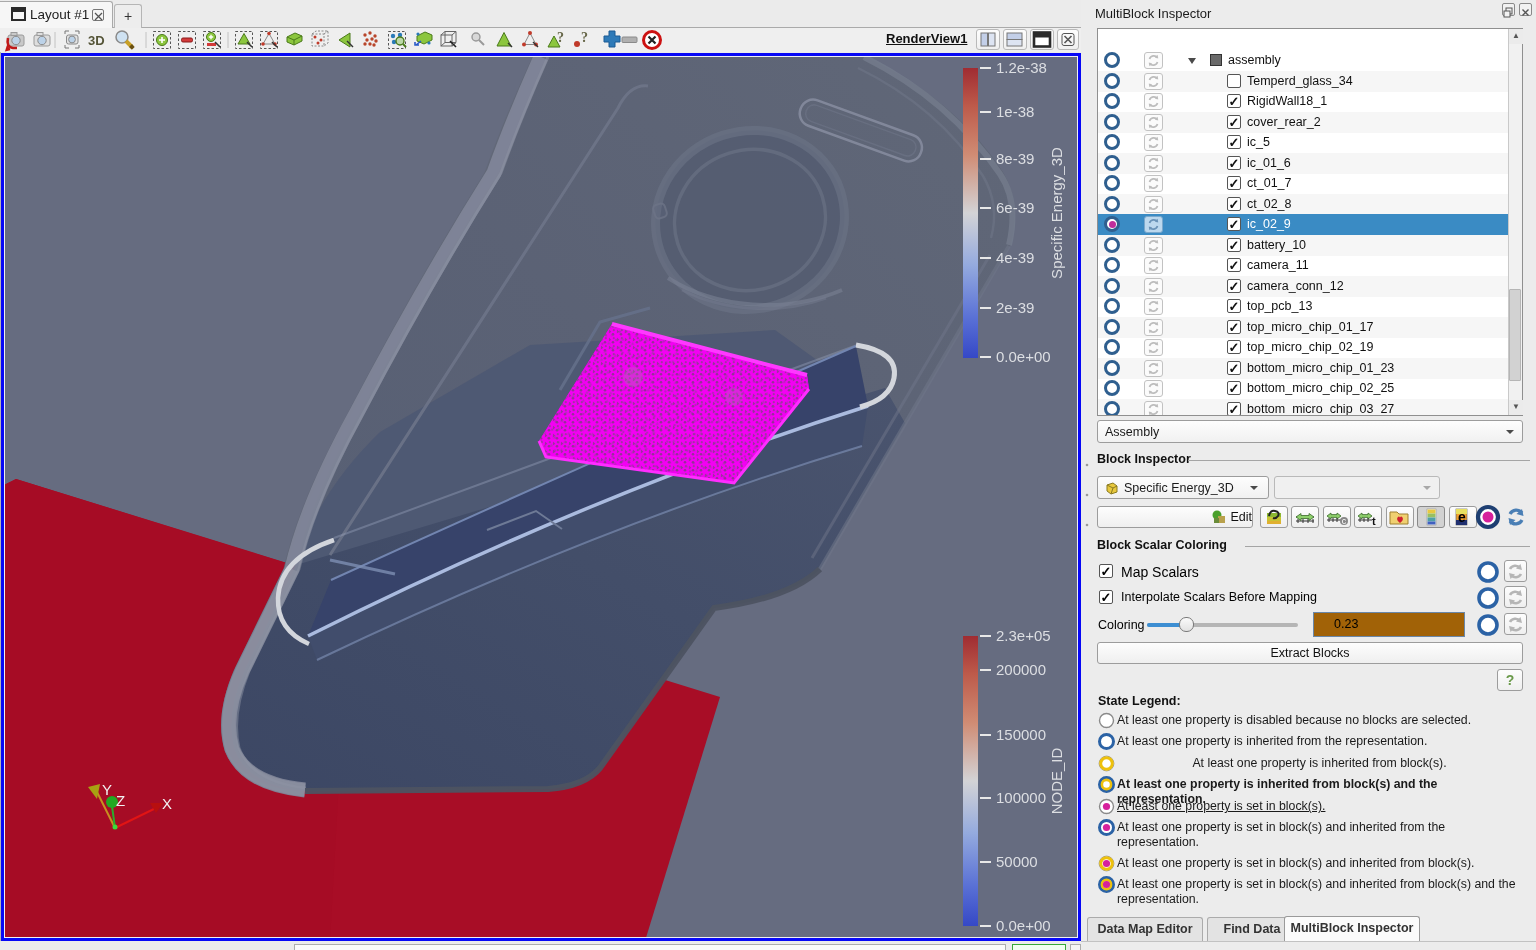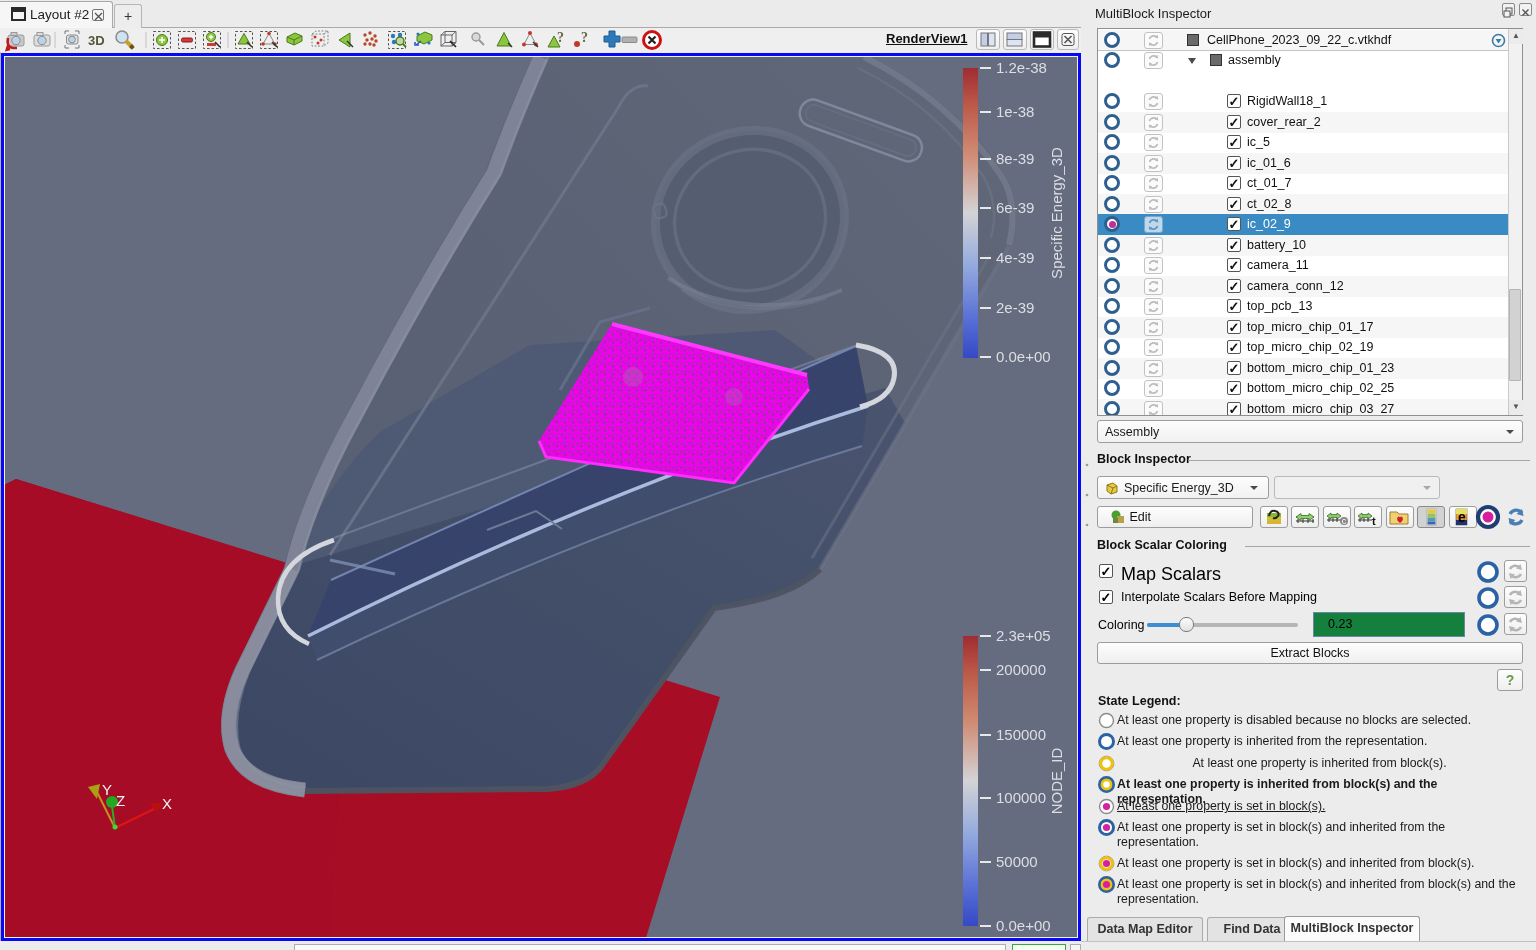--- a/index.html
+++ b/index.html
@@ -48,21 +48,21 @@
 .legtext{font-size:12.3px;color:#1a1a1a;line-height:14.5px;}
 .btab{top:917px;height:24px;background:#e3e3e3;border:1px solid #ababab;border-bottom:none;border-radius:3px 3px 0 0;
  font-size:12.5px;font-weight:bold;color:#333;text-align:center;line-height:22px;}
 </style>
 </head>
 <body>
 
 <div class="abs" id="tabbar"></div>
 <div class="abs" id="laytab">
     <span style="position:absolute;left:11px;top:5px;width:15px;height:14px;border:2.5px solid #2a2a2a;border-top-width:5px;"></span>
-    <span style="position:absolute;left:30px;top:5px;">Layout #2</span>
+    <span style="position:absolute;left:30px;top:5px;">Layout #1</span>
     <span style="position:absolute;left:92px;top:7px;width:12px;height:12px;border:1.5px solid #777;border-radius:2px;color:#555;"><svg width="9" height="9" style="margin:1px">
         <path d="M1 1 l7 7 M8 1 l-7 7" stroke="#555" stroke-width="1.3"></path>
       </svg></span>
   </div>
 <div class="abs" id="plustab">+</div>
 <div class="abs" id="toolbar"></div>
 <svg class="abs" id="tbicons" style="left:0;top:28px" width="680" height="24" viewBox="0 0 680 24">
     <g transform="translate(6,0)">
       <rect x="2" y="7" width="16" height="11" rx="2" fill="#c9c9c9" stroke="#9a9a9a"></rect>
       <circle cx="10" cy="12.5" r="4.2" fill="#bcd2e8" stroke="#8a8a8a"></circle>
@@ -377,44 +377,40 @@
   </svg>
 <div class="abs" id="ptitle">MultiBlock Inspector</div>
 <div class="abs winbtn" style="left:1502px"><svg width="11" height="11">
       <rect x="3" y="1" width="6" height="6" fill="none" stroke="#555"></rect>
       <rect x="1" y="4" width="6" height="6" fill="#f2f2f2" stroke="#555"></rect>
     </svg></div>
 <div class="abs winbtn" style="left:1519px"><svg width="11" height="11">
       <path d="M2.5 2.5 l6 6 M8.5 2.5 l-6 6" stroke="#555" stroke-width="1.4"></path>
     </svg></div>
 <div class="abs" id="tree">
-    <div class="trow abs alt" style="top:0.5px;border-bottom:1px solid #c4c4c4">
-      <span class="abs rrad"></span>
-      <span class="abs rbtn"><svg width="13" height="13" viewBox="0 0 13 13" style="margin-top:1px">
-          <path d="M2.5 5 a4.5 4.5 0 0 1 8 -1.2 M10.5 8 a4.5 4.5 0 0 1 -8 1.2" fill="none" stroke="#bdbdbd" stroke-width="1.7"></path>
-          <polygon points="10.6,0.8 11.2,4.4 7.8,3.4" fill="#bdbdbd"></polygon>
-          <polygon points="2.4,12.2 1.8,8.6 5.2,9.6" fill="#bdbdbd"></polygon>
-        </svg></span>
-      <span class="abs" style="left:89px;top:4px;width:12px;height:12px;background:#6a6a6a;border:1.5px solid #333"></span>
-      <span class="abs" style="left:109px;top:3px;">CellPhone_2023_09_22_c.vtkhdf</span>
-      <svg class="abs" style="left:393px;top:3px" width="15" height="15">
-        <circle cx="7.5" cy="7.5" r="6" fill="none" stroke="#3a7ca8" stroke-width="1.6"></circle>
-        <polygon points="4.5,6 10.5,6 7.5,10.5" fill="#3a7ca8"></polygon>
-      </svg>
-    </div>
     <div class="trow abs" style="top:21.0px">
       <span class="abs rrad"></span>
       <span class="abs rbtn"><svg width="13" height="13" viewBox="0 0 13 13" style="margin-top:1px">
           <path d="M2.5 5 a4.5 4.5 0 0 1 8 -1.2 M10.5 8 a4.5 4.5 0 0 1 -8 1.2" fill="none" stroke="#bdbdbd" stroke-width="1.7"></path>
           <polygon points="10.6,0.8 11.2,4.4 7.8,3.4" fill="#bdbdbd"></polygon>
           <polygon points="2.4,12.2 1.8,8.6 5.2,9.6" fill="#bdbdbd"></polygon>
         </svg></span>
       <span class="abs" style="left:90px;top:8px;width:0;height:0;border:4.5px solid transparent;border-top:6px solid #4a4a4a;"></span>
       <span class="abs" style="left:112px;top:4px;width:12px;height:12px;background:#6a6a6a;border:1.5px solid #333"></span>
       <span class="abs" style="left:130px;top:3px;">assembly</span>
+    </div>
+    <div class="trow abs alt" style="top:41.5px">
+      <span class="abs rrad"></span>
+      <span class="abs rbtn"><svg width="13" height="13" viewBox="0 0 13 13" style="margin-top:1px">
+          <path d="M2.5 5 a4.5 4.5 0 0 1 8 -1.2 M10.5 8 a4.5 4.5 0 0 1 -8 1.2" fill="none" stroke="#bdbdbd" stroke-width="1.7"></path>
+          <polygon points="10.6,0.8 11.2,4.4 7.8,3.4" fill="#bdbdbd"></polygon>
+          <polygon points="2.4,12.2 1.8,8.6 5.2,9.6" fill="#bdbdbd"></polygon>
+        </svg></span>
+      <span class="abs cbx"></span>
+      <span class="abs tlabel">Temperd_glass_34</span>
     </div>
     <div class="trow abs" style="top:62.0px">
       <span class="abs rrad"></span>
       <span class="abs rbtn"><svg width="13" height="13" viewBox="0 0 13 13" style="margin-top:1px">
           <path d="M2.5 5 a4.5 4.5 0 0 1 8 -1.2 M10.5 8 a4.5 4.5 0 0 1 -8 1.2" fill="none" stroke="#bdbdbd" stroke-width="1.7"></path>
           <polygon points="10.6,0.8 11.2,4.4 7.8,3.4" fill="#bdbdbd"></polygon>
           <polygon points="2.4,12.2 1.8,8.6 5.2,9.6" fill="#bdbdbd"></polygon>
         </svg></span>
       <span class="abs cbx">✓</span>
       <span class="abs tlabel">RigidWall18_1</span>
@@ -590,21 +586,21 @@
       <polygon points="3,4 9,2 13,5 13,11 7,13 3,10" fill="#e8c83d" stroke="#8a7a20"></polygon>
       <path d="M3 4 L9 7 L13 5 M9 7 L7 13" stroke="#8a7a20" fill="none"></path>
     </svg>
  <span style="position:absolute;left:26px;top:4px;">Specific Energy_3D</span>
     <span class="carr" style="right:10px"></span>
   </div>
 <div class="abs" style="left:1274px;top:476px;width:166px;height:23px;background:#f0f0f0;border:1px solid #b9b9b9;border-radius:3px;">
     <span class="carr" style="border-top-color:#a8a8a8"></span>
   </div>
 
-<div class="abs pbtn" style="left:1097px;top:506px;width:156px;height:22px;font-size:12.5px;color:#111;text-align:left;line-height:21px;padding-left:12px;"><svg style="vertical-align:-3px" width="16" height="15">
+<div class="abs pbtn" style="left:1097px;top:506px;width:156px;height:22px;font-size:12.5px;color:#111;text-align:right;line-height:21px;padding-left:12px;"><svg style="vertical-align:-3px" width="16" height="15">
       <circle cx="6" cy="6" r="4.5" fill="#4aa02c"></circle>
       <rect x="7" y="7" width="7" height="7" fill="#b9a14c"></rect>
       <rect x="3" y="9" width="5" height="5" fill="#6a8c3a"></rect>
     </svg> Edit</div>
 <div class="abs pbtn icbtn" style="left:1260px"><svg width="26" height="20">
       <rect x="6" y="6" width="14" height="11" fill="#8cb832"></rect>
       <rect x="6" y="10" width="14" height="4" fill="#c8c232"></rect>
       <rect x="6" y="14" width="14" height="3" fill="#e0b030"></rect>
       <path d="M8 9 q1 -6 6 -5 q5 1 3 5 q-2 3 -5 2" stroke="#222" stroke-width="2" fill="none"></path>
     </svg></div>
@@ -647,21 +643,21 @@
   </svg>
 <svg class="abs" style="left:1504px;top:505px" width="24" height="24">
     <path d="M6 9 a7 7 0 0 1 12 -1 M18 15 a7 7 0 0 1 -12 1" stroke="#4a7fb5" stroke-width="3.2" fill="none"></path>
     <polygon points="18,4 19.5,11 12.5,9" fill="#4a7fb5"></polygon>
     <polygon points="6,20 4.5,13 11.5,15" fill="#4a7fb5"></polygon>
   </svg>
 
 <div class="abs sechead" style="left:1097px;top:538px;">Block Scalar Coloring</div>
 <div class="abs secline" style="left:1245px;top:546px;width:285px;"></div>
 <div class="abs" style="left:1099px;top:564px;width:14px;height:14px;border:1px solid #555;border-radius:2px;background:#fff;text-align:center;line-height:13px;font-size:13px;font-weight:bold;">✓</div>
-<div class="abs" style="left:1121px;top:564px;font-size:18px;">Map Scalars</div>
+<div class="abs" style="left:1121px;top:564px;font-size:14px;">Map Scalars</div>
 <svg class="abs" style="left:1476px;top:560px" width="24" height="24">
     <circle cx="12" cy="12" r="9" fill="#fff" stroke="#2b62a5" stroke-width="3.6"></circle>
   </svg>
 <div class="abs pbtn" style="left:1504px;top:560px;width:23px;height:22px;"><svg width="21" height="20">
       <path d="M5 8 a6 6 0 0 1 10 -1 M16 13 a6 6 0 0 1 -10 1" stroke="#b5b5b5" stroke-width="2.6" fill="none"></path>
       <polygon points="15.5,3 17,9 11,7.5" fill="#b5b5b5"></polygon>
       <polygon points="5.5,18 4,12 10,13.5" fill="#b5b5b5"></polygon>
     </svg></div>
 <div class="abs" style="left:1099px;top:590px;width:14px;height:14px;border:1px solid #555;border-radius:2px;background:#fff;text-align:center;line-height:13px;font-size:13px;font-weight:bold;">✓</div>
 <div class="abs" style="left:1121px;top:590px;font-size:12.5px;">Interpolate Scalars Before Mapping</div>
@@ -671,21 +667,21 @@
 <div class="abs pbtn" style="left:1504px;top:586px;width:23px;height:22px;"><svg width="21" height="20">
       <path d="M5 8 a6 6 0 0 1 10 -1 M16 13 a6 6 0 0 1 -10 1" stroke="#b5b5b5" stroke-width="2.6" fill="none"></path>
       <polygon points="15.5,3 17,9 11,7.5" fill="#b5b5b5"></polygon>
       <polygon points="5.5,18 4,12 10,13.5" fill="#b5b5b5"></polygon>
     </svg></div>
 
 <div class="abs" style="left:1098px;top:618px;font-size:12.5px;">Coloring</div>
 <div class="abs" style="left:1147px;top:623px;width:151px;height:4px;background:#b5b5b5;border-radius:2px;"></div>
 <div class="abs" style="left:1147px;top:623px;width:40px;height:4px;background:#3d8ed2;border-radius:2px;"></div>
 <div class="abs" style="left:1179px;top:617px;width:15px;height:15px;background:linear-gradient(#fafafa,#e2e2e2);border:1px solid #7a7a7a;border-radius:7px;"></div>
-<div class="abs" style="left:1313px;top:612px;width:152px;height:25px;background:#15803d;border:1px solid #6a87a8;font-size:12.5px;line-height:23px;padding-left:14px;">0.23</div>
+<div class="abs" style="left:1313px;top:612px;width:152px;height:25px;background:#a16207;border:1px solid #6a87a8;font-size:12.5px;line-height:23px;padding-left:20px;">0.23</div>
 <svg class="abs" style="left:1476px;top:613px" width="24" height="24">
     <circle cx="12" cy="12" r="9" fill="#fff" stroke="#2b62a5" stroke-width="3.6"></circle>
   </svg>
 <div class="abs pbtn" style="left:1504px;top:613px;width:23px;height:22px;"><svg width="21" height="20">
       <path d="M5 8 a6 6 0 0 1 10 -1 M16 13 a6 6 0 0 1 -10 1" stroke="#b5b5b5" stroke-width="2.6" fill="none"></path>
       <polygon points="15.5,3 17,9 11,7.5" fill="#b5b5b5"></polygon>
       <polygon points="5.5,18 4,12 10,13.5" fill="#b5b5b5"></polygon>
     </svg></div>
 
 <div class="abs pbtn" style="left:1097px;top:642px;width:426px;height:22px;font-size:12.5px;text-align:center;line-height:20px;color:#111;">Extract Blocks</div>

